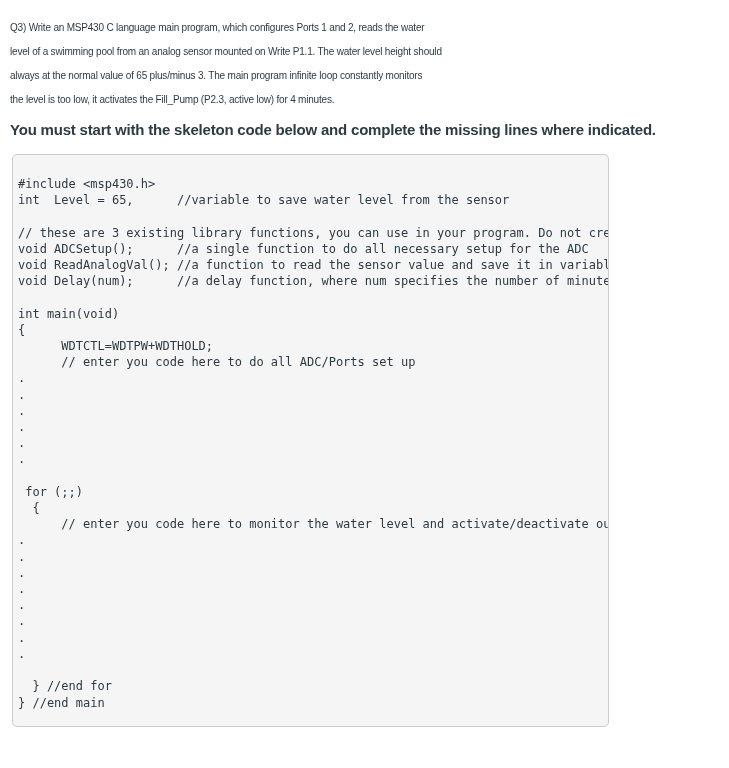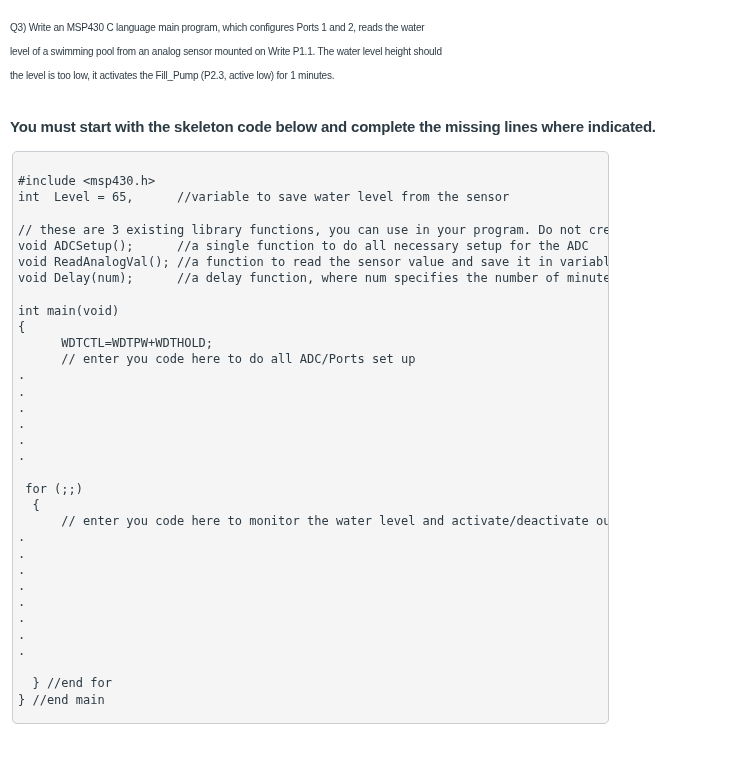--- a/index.html
+++ b/index.html
@@ -18,21 +18,21 @@
     width: 729px;
   }
   .question-text { margin: 0; }
   .para-line {
     font-size: 10px;
     line-height: 24px;
     letter-spacing: -0.2px;
     white-space: nowrap;
   }
   .instruction-line {
-    margin-top: 27px;
+    margin-top: 6px;
     font-weight: bold;
     font-size: 15px;
     line-height: 24px;
     letter-spacing: -0.2px;
     white-space: nowrap;
   }
   pre.code-box {
     margin: 12px 4px 0 2px;
     width: 597px;
     background: #f5f5f5;
@@ -48,21 +48,22 @@
   }
 </style>
 </head>
 <body>
 
 <div class="page">
 
   <div class="question-text">
     <div class="para-line">Q3) Write an MSP430 C language main program, which configures Ports 1 and 2, reads the water</div>
     <div class="para-line">level of a swimming pool from an analog sensor mounted on Write P1.1. The water level height should</div>
-    <div class="para-line">the level is too low, it activates the Fill_Pump (P2.3, active low) for 1 minutes.</div>
+    <div class="para-line">always at the normal value of 65 plus/minus 3. The main program infinite loop constantly monitors</div>
+    <div class="para-line">the level is too low, it activates the Fill_Pump (P2.3, active low) for 4 minutes.</div>
   </div>
 
   <div class="instruction-line">You must start with the skeleton code below and complete the missing lines where indicated.</div>
 
   <pre class="code-box"><code>#include &lt;msp430.h&gt;
 int  Level = 65,      //variable to save water level from the sensor
 
 // these are 3 existing library functions, you can use in your program. Do not create them.
 void ADCSetup();      //a single function to do all necessary setup for the ADC
 void ReadAnalogVal(); //a function to read the sensor value and save it in variable Level

